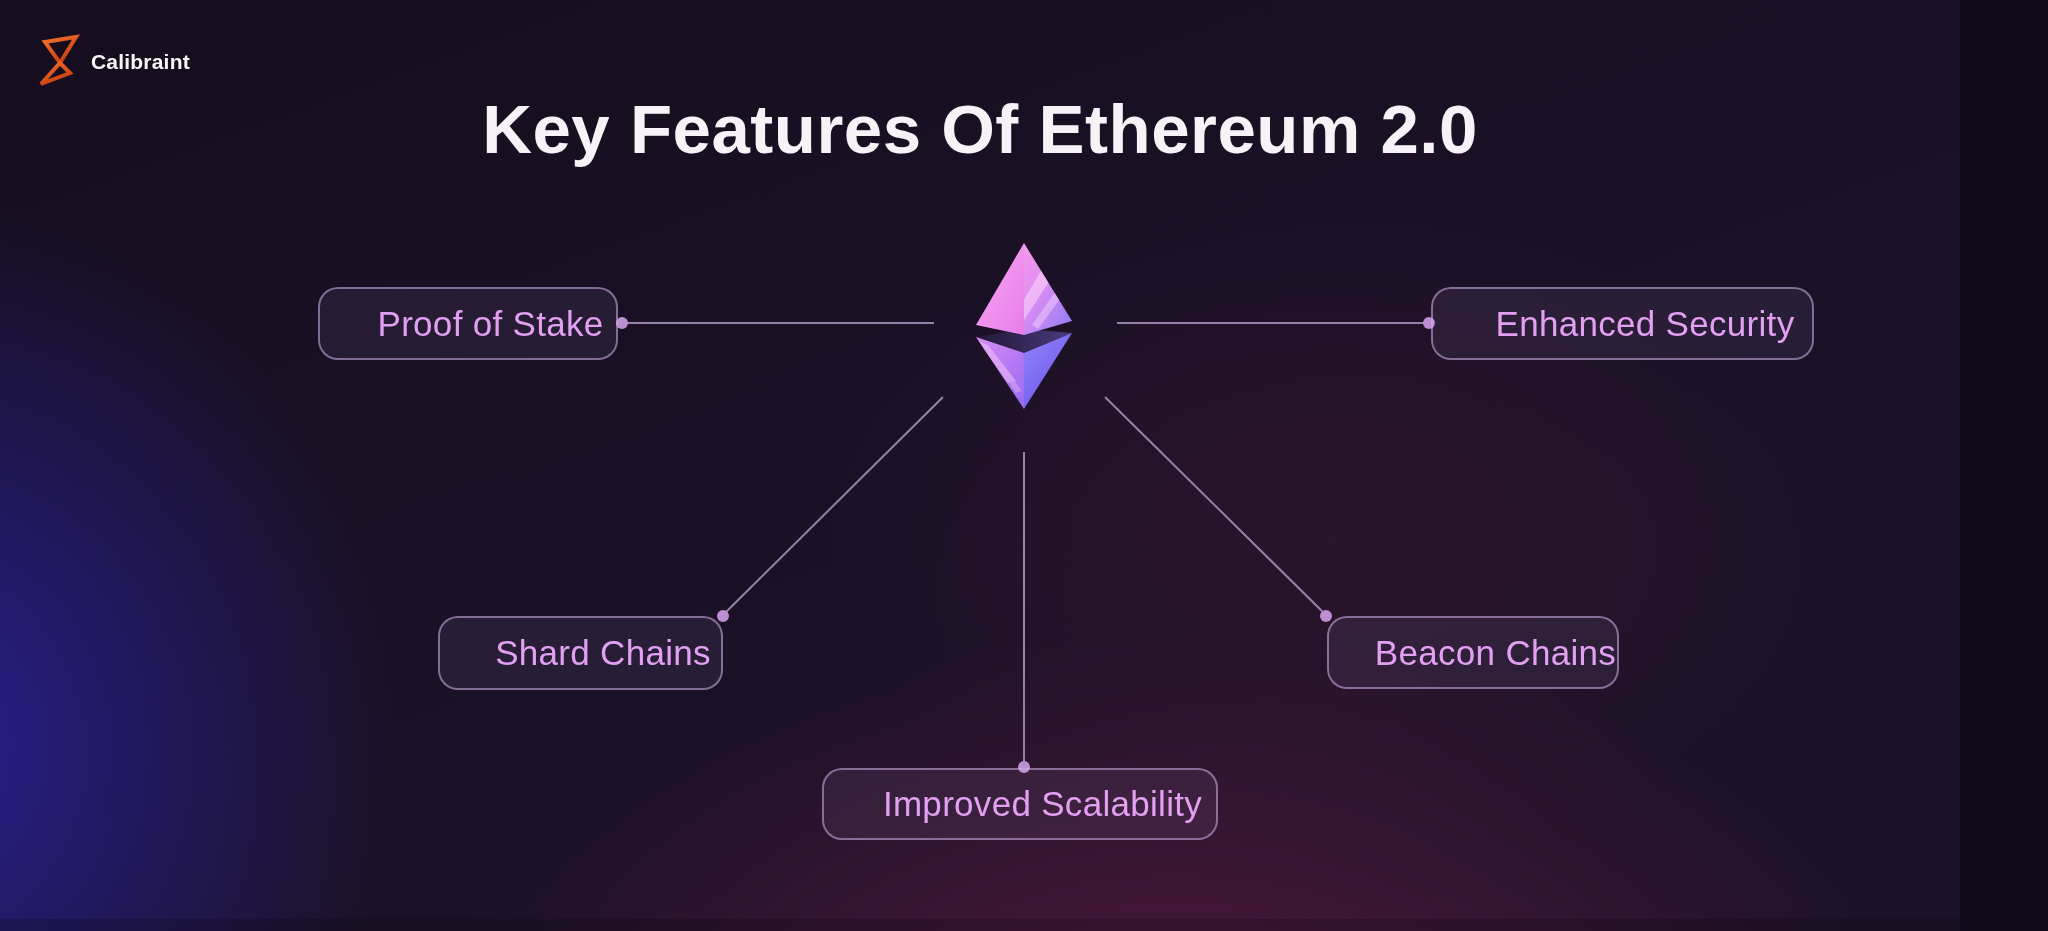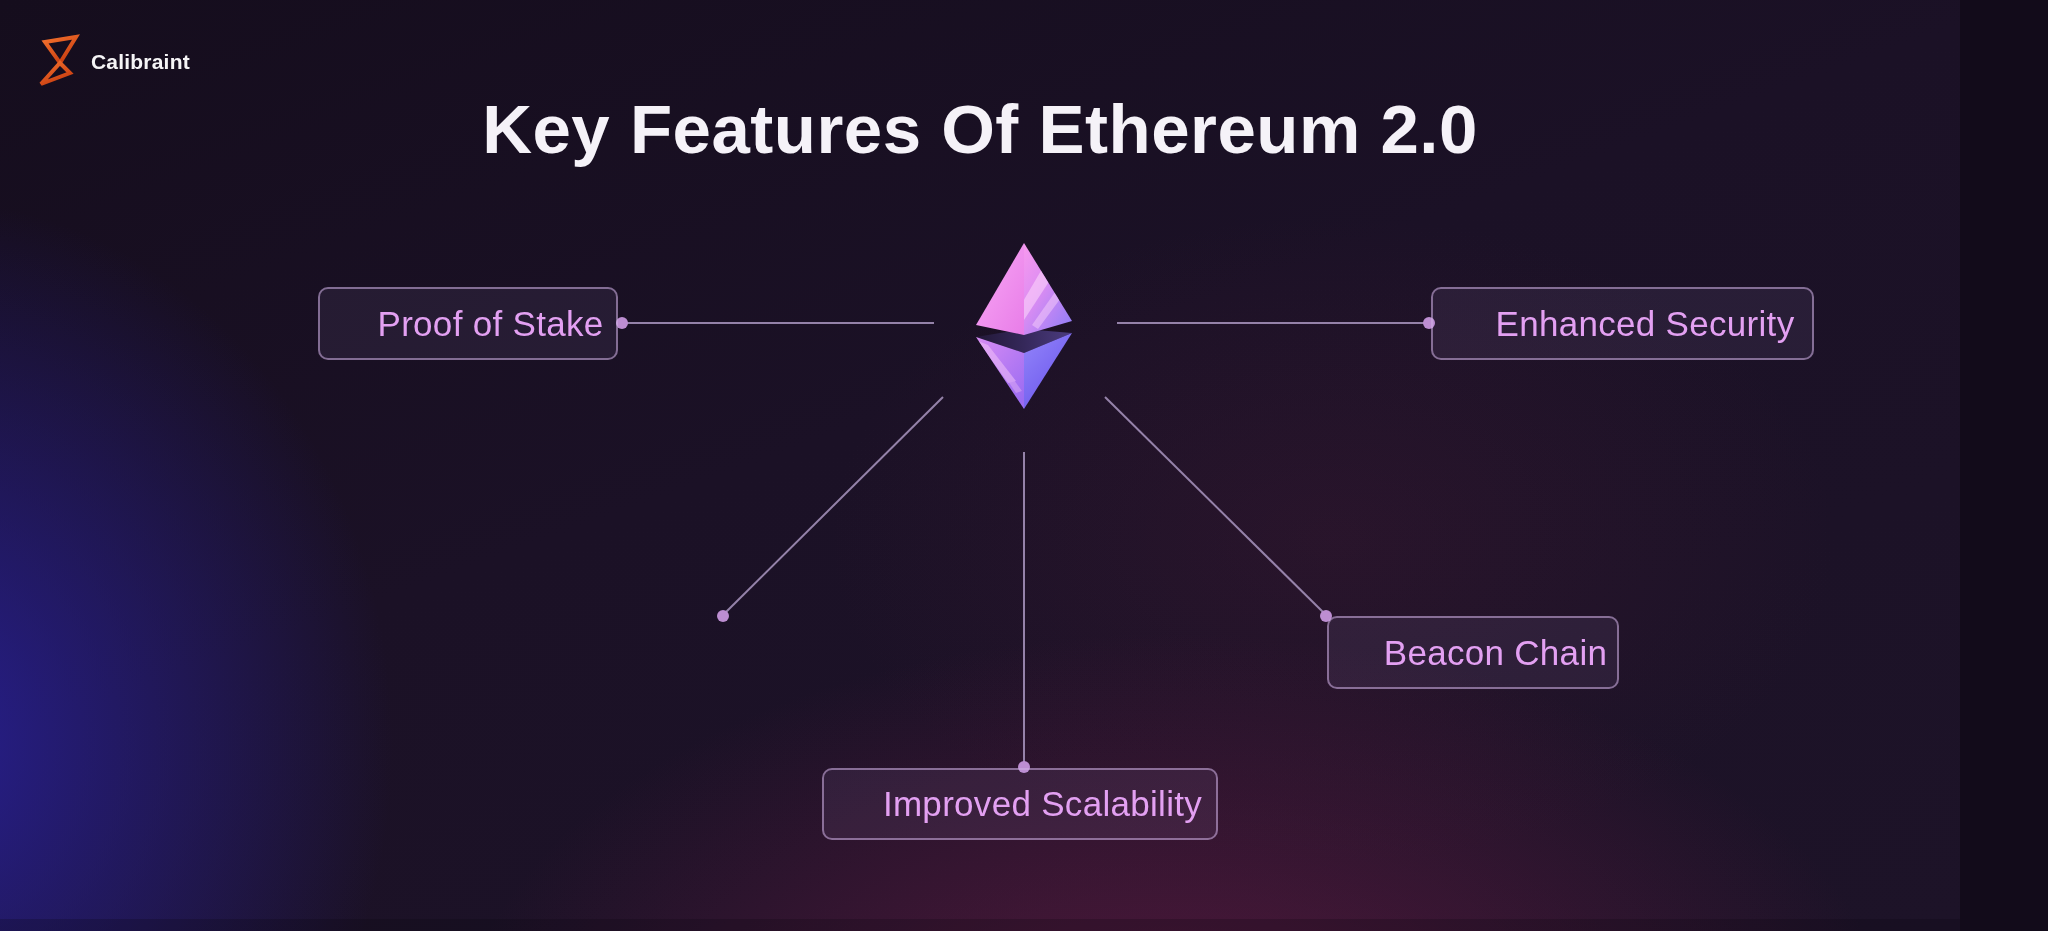--- a/index.html
+++ b/index.html
@@ -32,21 +32,21 @@
     position:absolute;left:0;top:90px;width:100%;
     text-align:center;
     color:var(--title-color,#f5f2f8);
     font-size:69px;font-weight:700;letter-spacing:.5px;
   }
   
   .node{
     position:absolute;
     display:flex;align-items:center;justify-content:center;
     border:2px solid var(--node-border,#cbaade);
-    border-radius:10px;
+    border-radius:20px;
     background:var(--node-fill,rgba(180,150,220,0.09));
     box-sizing:border-box;
     padding-left:45px;
   }
   .node span{
     color:var(--node-text,#e3a0f2);
     font-size:35px;font-weight:400;letter-spacing:.3px;
     white-space:nowrap;
   }
   .node-pos{left:318px;top:287px;width:300px;height:73px;}
@@ -144,21 +144,24 @@
       <polygon points="20,116 28,120 50,150 44,152" fill="#f6c6f8" opacity="0.7"></polygon>
     </g>
   </svg>
 
   <div class="node node-pos">
     <span>Proof of Stake</span>
   </div>
   <div class="node node-es">
     <span>Enhanced Security</span>
   </div>
+  <div class="node node-sc">
+    <span>Shard Chains</span>
+  </div>
   <div class="node node-bc">
-    <span>Beacon Chain</span>
+    <span>Beacon Chains</span>
   </div>
   <div class="node node-is">
     <span>Improved Scalability</span>
   </div>
 
   <div class="bottom-shade"></div>
 </div>
 
 </body></html>

